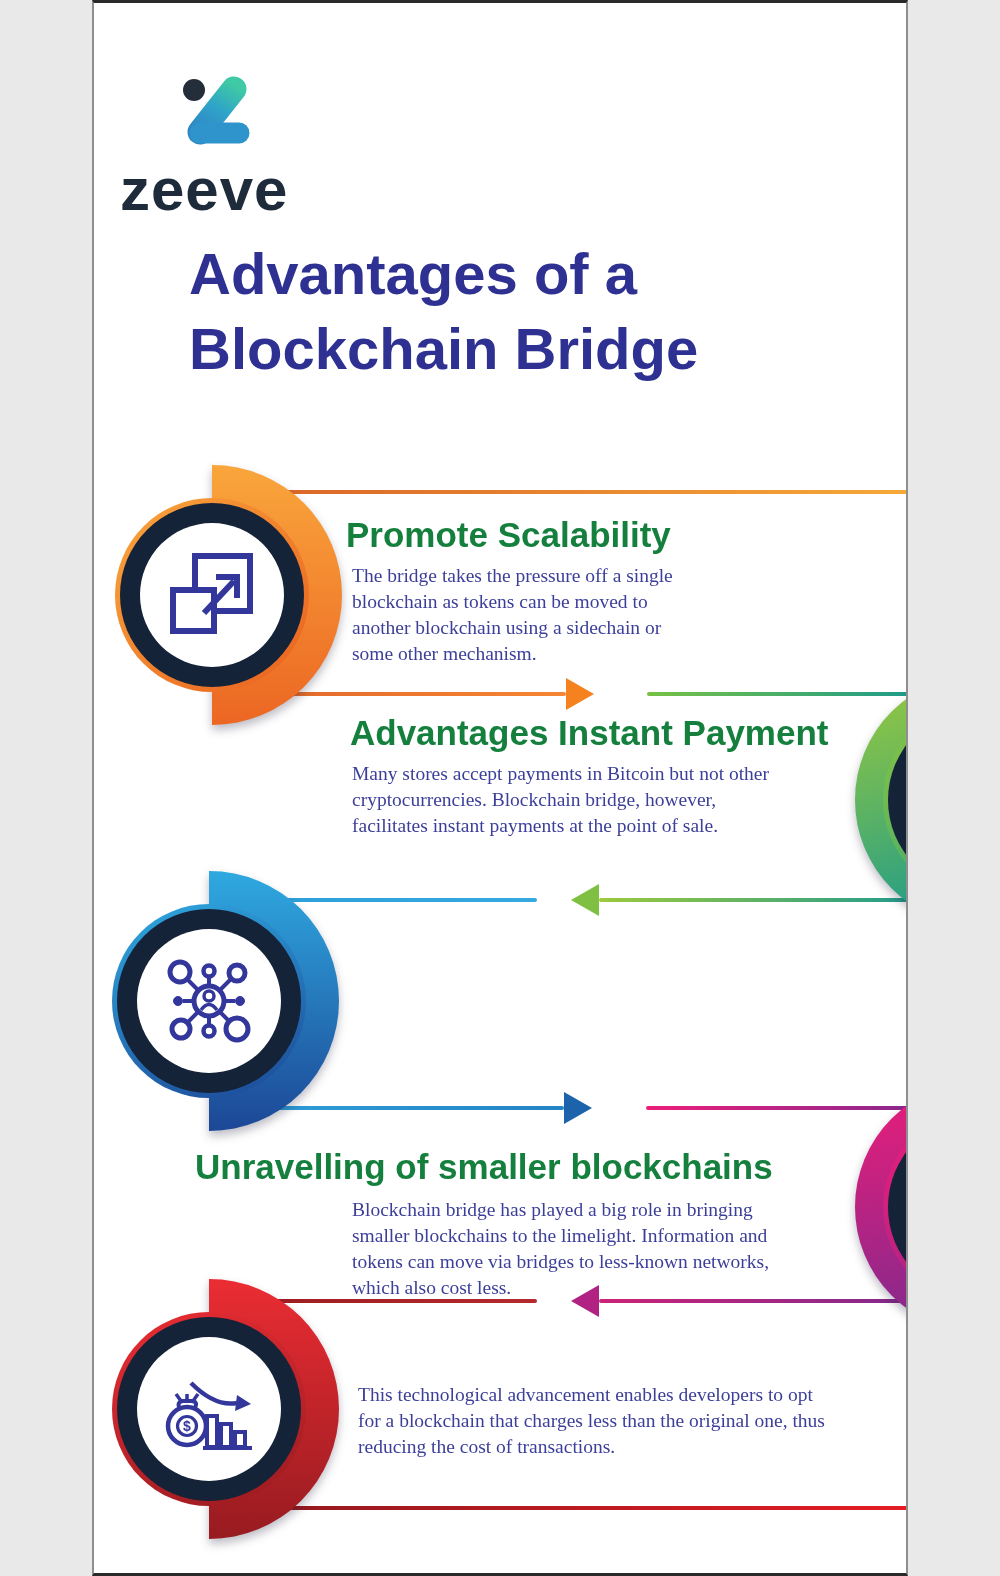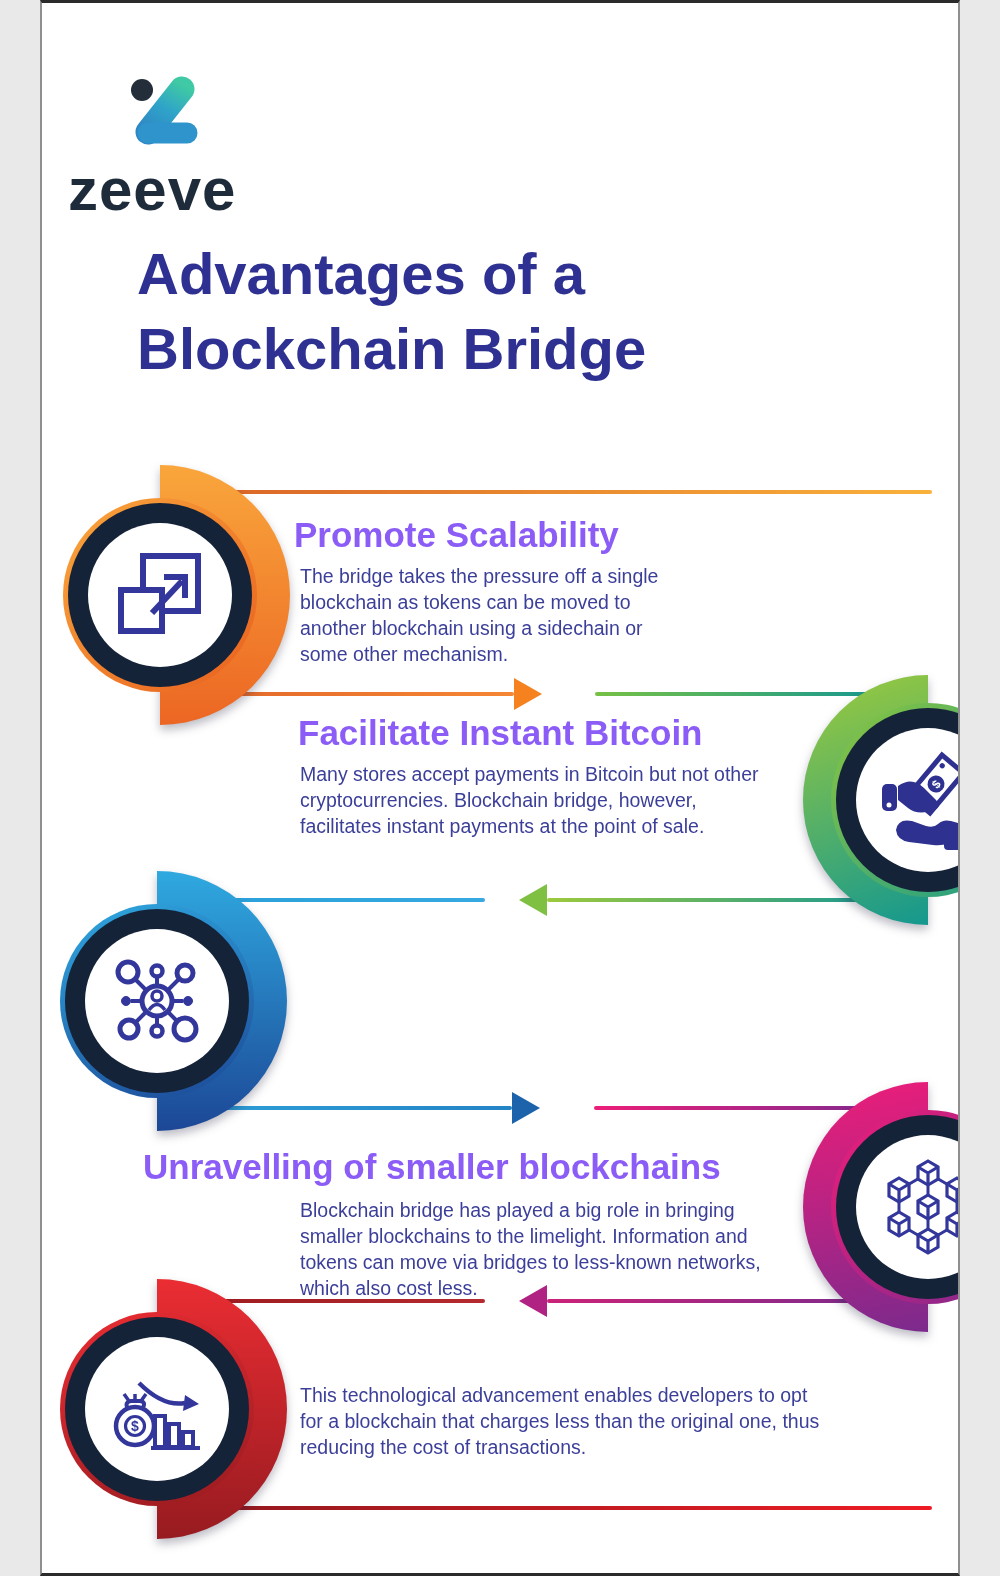--- a/index.html
+++ b/index.html
@@ -1,17 +1,17 @@
 <!DOCTYPE html>
 <html><head>
 <meta charset="utf-8">
 <style>
   html,body{margin:0;padding:0;background:#e9e9e9;}
   .canvas{
-    position:relative;width:920px;height:1576px;margin:0 auto;background:#ffffff;
+    position:relative;width:816px;height:1576px;margin:0 auto;background:#ffffff;
     box-sizing:border-box;overflow:hidden;
     border-left:2px solid #8f8f8f;border-right:2px solid #8f8f8f;
     border-top:3px solid #2a2a2a;border-bottom:3px solid #2a2a2a;
     font-family:"Liberation Sans", sans-serif;
   }
   .abs{position:absolute;}
   
   .logo-svg{left:76px;top:66px;width:92px;height:88px;}
   .logo-word{left:26px;top:152px;width:220px;font-size:60px;font-weight:700;color:#1d2b3a;letter-spacing:1px;}
   .main-title{left:95px;top:233px;width:820px;font-size:58px;line-height:75px;
@@ -57,27 +57,27 @@
   .ring3{left:23px;top:906px;} .core3{left:43px;top:926px;} .icon3{left:65px;top:948px;}
   
   .semi4{left:761px;top:1079px;background:linear-gradient(170deg,#ee1d79,#7c2a8d);}
   .rim4 {left:789px;top:1107px;background:linear-gradient(315deg,#7c2a8d,#ee1d79);}
   .ring4{left:794px;top:1112px;} .core4{left:814px;top:1132px;} .icon4{left:836px;top:1154px;}
   
   .semi5{left:115px;top:1276px;background:linear-gradient(180deg,#ea2d33,#971b20);}
   .rim5 {left:18px;top:1309px;background:linear-gradient(160deg,#ea2d33,#971b20);}
   .ring5{left:23px;top:1314px;} .core5{left:43px;top:1334px;} .icon5{left:65px;top:1356px;}
   
-  .sec-title{font-size:35px;font-weight:700;color:#8b5cf6;z-index:4;white-space:nowrap;}
-  .sec-body{font-size:19.5px;line-height:26px;color:#3c3f99;white-space:pre-line;z-index:4;}
+  .sec-title{font-size:35px;font-weight:700;color:#15803d;z-index:4;white-space:nowrap;}
+  .sec-body{font-size:19.5px;line-height:26px;color:#3c3f99;white-space:pre-line;z-index:4;font-family:Liberation Serif, serif;}
   .t1{left:252px;top:512px;} .b1{left:258px;top:560px;}
   .t2{left:256px;top:710px;} .b2{left:258px;top:758px;}
   .t3{left:252px;top:919px;} .b3{left:257px;top:964px;}
   .t4{left:101px;top:1144px;} .b4{left:258px;top:1194px;}
-  .t5{left:256px;top:1331px;} .b5{left:258px;top:1379px;}
+  .t5{left:256px;top:1331px;} .b5{left:264px;top:1379px;}
 </style>
 </head>
 <body>
 
 <div class="canvas">
 
   <svg class="abs logo-svg" viewBox="0 0 92 88">
     <defs>
       <linearGradient id="lg1" gradientUnits="userSpaceOnUse" x1="64" y1="16" x2="34" y2="66">
         <stop offset="0" stop-color="#3fc9a4"></stop>
@@ -140,21 +140,21 @@
       <text x="58" y="38.5" font-size="12" font-weight="bold" fill="#ffffff" text-anchor="middle" font-family="Liberation Sans, sans-serif">$</text>
       <circle cx="76" cy="27" r="2.6" fill="#2e3190"></circle>
     </g>
     <rect x="4" y="34" width="15" height="27" rx="5" fill="#2e3190"></rect>
     <circle cx="11" cy="55" r="2.5" fill="#ffffff"></circle>
     <path d="M20 36 q14 -10 26 2 l12 12 q6 7 -2 10 q-16 6 -26 -2 l-10 -8 z" fill="#2e3190"></path>
     <path d="M18 80 q2 -12 16 -9 l14 5 q8 2 12 -2 q5 -5 13 -3 l10 3 q8 3 2 10 q-12 13 -30 11 l-24 -3 q-12 -2 -13 -12 z" fill="#2e3190"></path>
     <rect x="66" y="88" width="24" height="12" rx="4" fill="#2e3190"></rect>
     <circle cx="84" cy="94" r="2.5" fill="#ffffff"></circle>
   </svg>
-  <div class="abs sec-title t2">Facilitate Instant Bitcoin</div>
+  <div class="abs sec-title t2">Advantages Instant Payment</div>
   <div class="abs sec-body b2">Many stores accept payments in Bitcoin but not other
 cryptocurrencies. Blockchain bridge, however,
 facilitates instant payments at the point of sale.</div>
 
   <div class="abs semi semi-r semi3"></div>
   <div class="abs rim rim3"></div>
   <div class="abs ring ring3"></div>
   <div class="abs core core3"></div>
   <svg class="abs icon icon3" viewBox="0 0 100 100">
     <g stroke="#33379b" fill="none">

